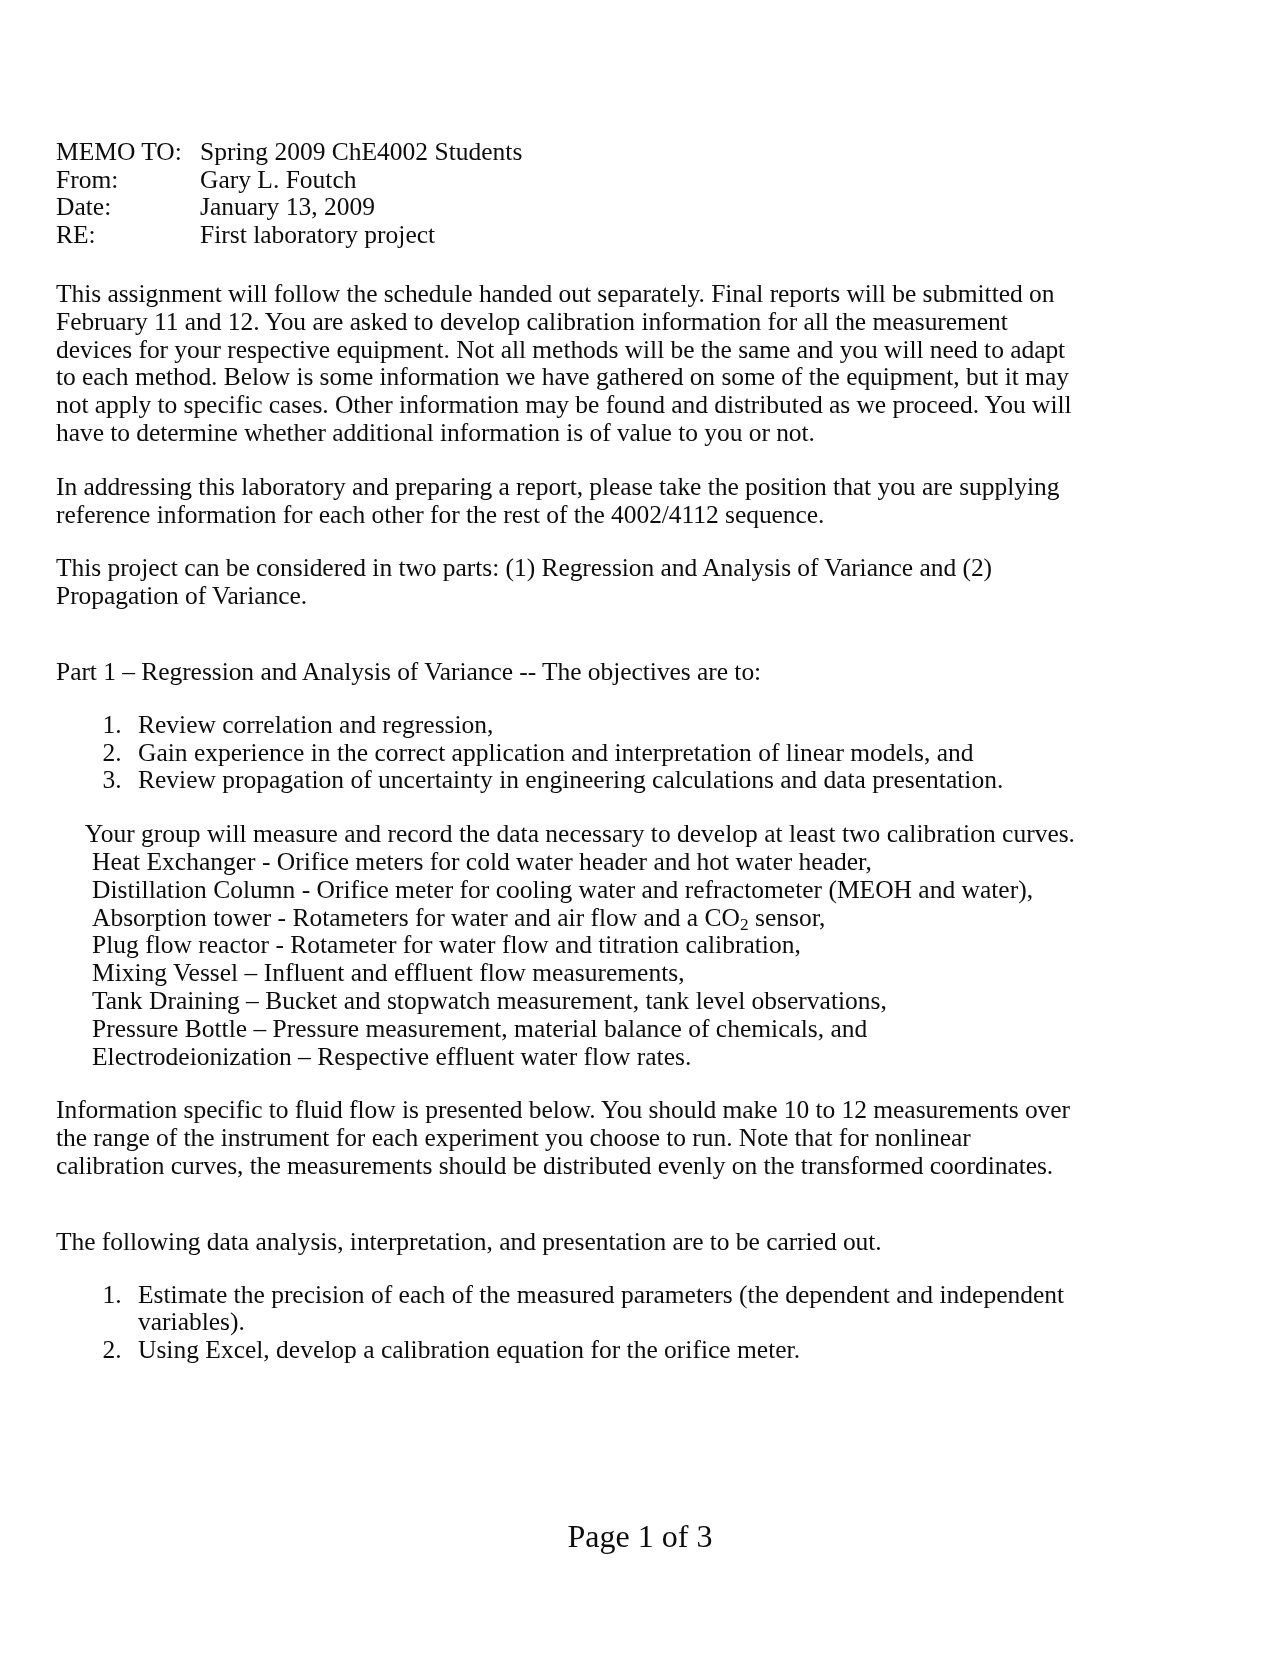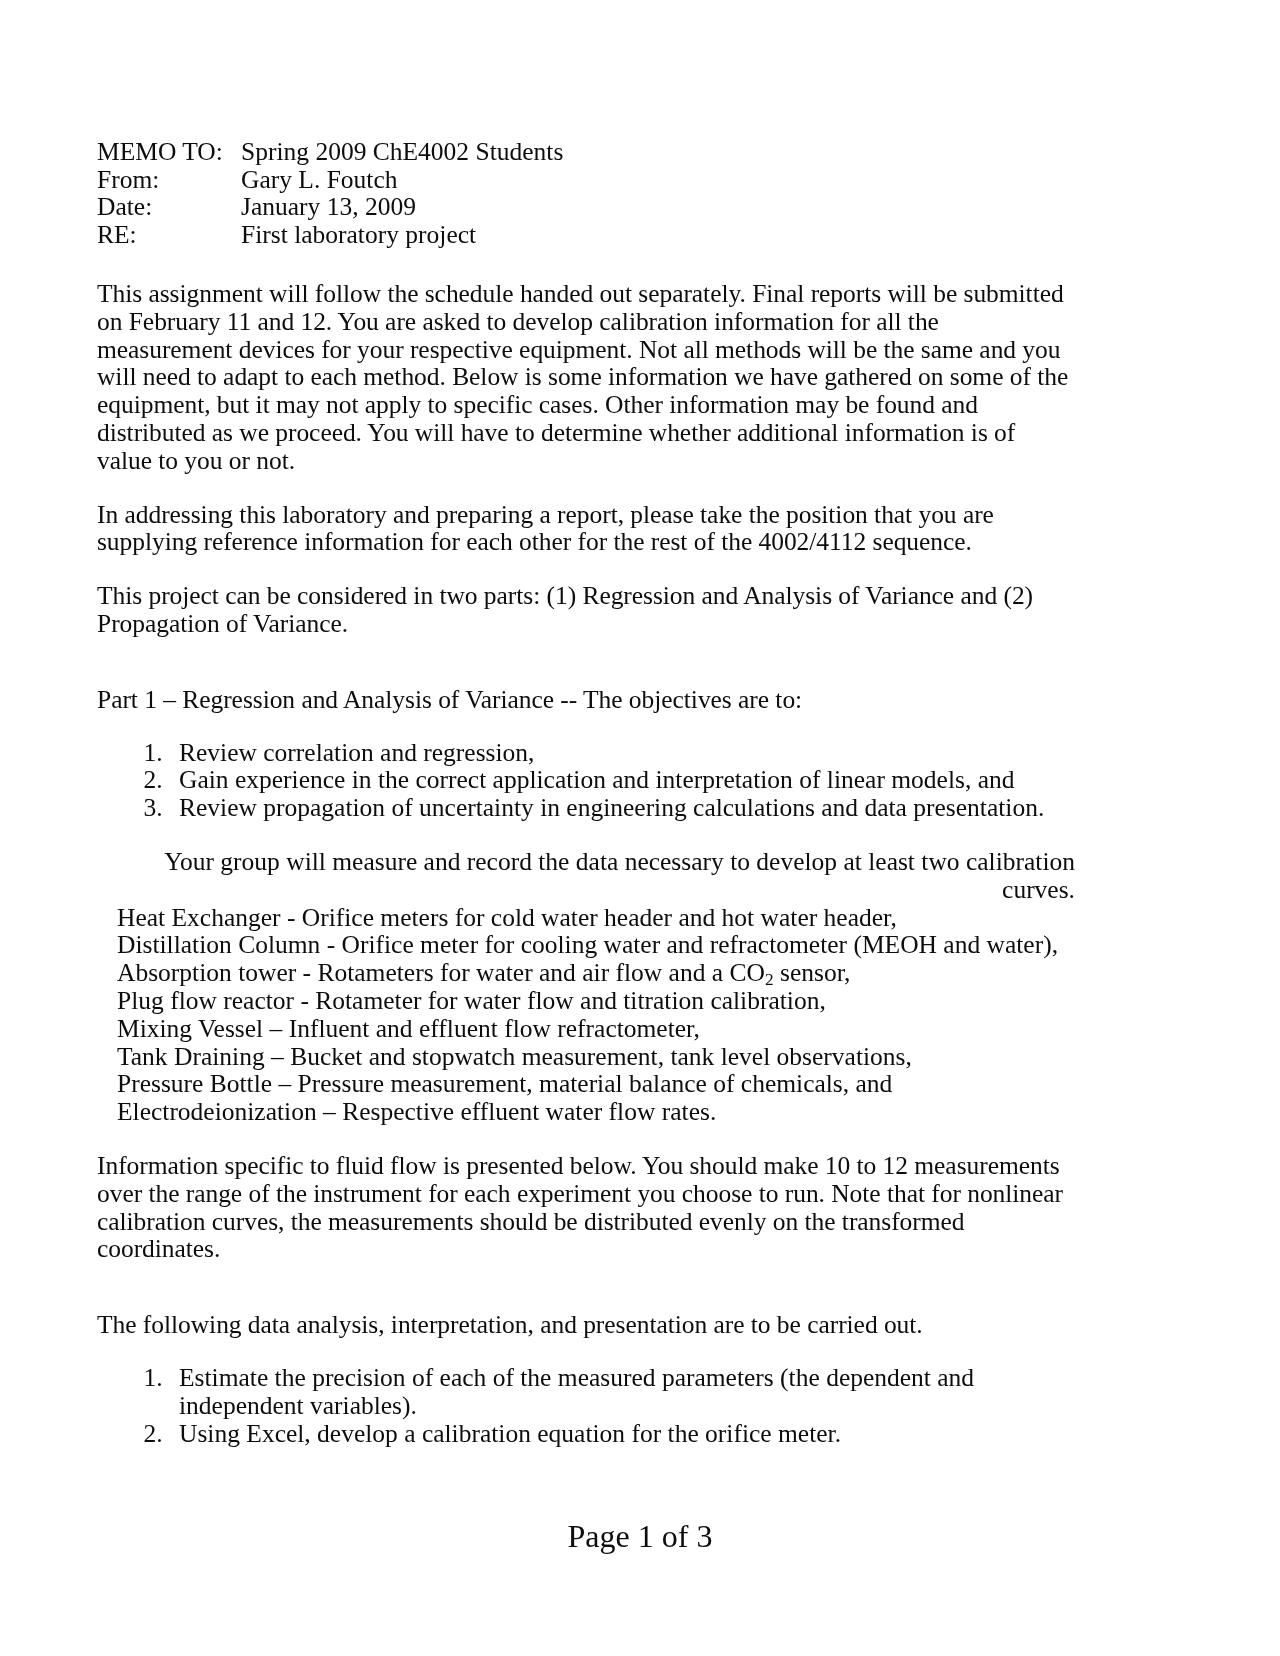--- a/index.html
+++ b/index.html
@@ -12,21 +12,21 @@
     height: 1656px;
     font-family: "Liberation Serif", "DejaVu Serif", serif;
     color: #0d0d0d;
     -webkit-font-smoothing: antialiased;
   }
   .page {
     position: relative;
     width: 1280px;
     height: 1656px;
     box-sizing: border-box;
-    padding: 138px 205px 0 97px;
+    padding: 138px 205px 0 56px;
   }
   .memo-header {
     margin: 0 0 32px 0;
   }
   .memo-row {
     display: block;
     font-size: 25.5px;
     line-height: 27.5px;
     white-space: nowrap;
   }
@@ -65,21 +65,21 @@
     font-size: 25.5px;
     line-height: 27.8px;
   }
   .indent-list .lead {
     display: block;
     margin: 0;
     text-align: right;
   }
   .indent-list .equip {
     display: block;
-    margin-left: 20px;
+    margin-left: 36px;
   }
   sub {
     font-size: 0.68em;
     vertical-align: -0.25em;
     line-height: 0;
   }
   .footer {
     position: absolute;
     left: 0;
     right: 0;
@@ -122,21 +122,21 @@
     <li>Gain experience in the correct application and interpretation of linear models, and</li>
     <li>Review propagation of uncertainty in engineering calculations and data presentation.</li>
   </ol>
 
   <div class="indent-list">
     <span class="lead">Your group will measure and record the data necessary to develop at least two calibration curves.</span>
     <span class="equip"><span>Heat Exchanger - Orifice meters for cold water header and hot water header,</span></span>
     <span class="equip"><span>Distillation Column - Orifice meter for cooling water and refractometer (MEOH and water),</span></span>
     <span class="equip"><span>Absorption tower - Rotameters for water and air flow and a CO</span><sub>2</sub><span> sensor,</span></span>
     <span class="equip"><span>Plug flow reactor - Rotameter for water flow and titration calibration,</span></span>
-    <span class="equip"><span>Mixing Vessel – Influent and effluent flow refractometer,</span></span>
+    <span class="equip"><span>Mixing Vessel – Influent and effluent flow measurements,</span></span>
     <span class="equip"><span>Tank Draining – Bucket and stopwatch measurement, tank level observations,</span></span>
     <span class="equip"><span>Pressure Bottle – Pressure measurement, material balance of chemicals, and</span></span>
     <span class="equip"><span>Electrodeionization – Respective effluent water flow rates.</span></span>
   </div>
 
   <p class="para">Information specific to fluid flow is presented below.  You should make 10 to 12 measurements over the range of the instrument for each experiment you choose to run.  Note that for nonlinear calibration curves, the measurements should be distributed evenly on the transformed coordinates.</p>
 
   <p class="para tight">The following data analysis, interpretation, and presentation are to be carried out.</p>
 
   <ol class="numlist">

